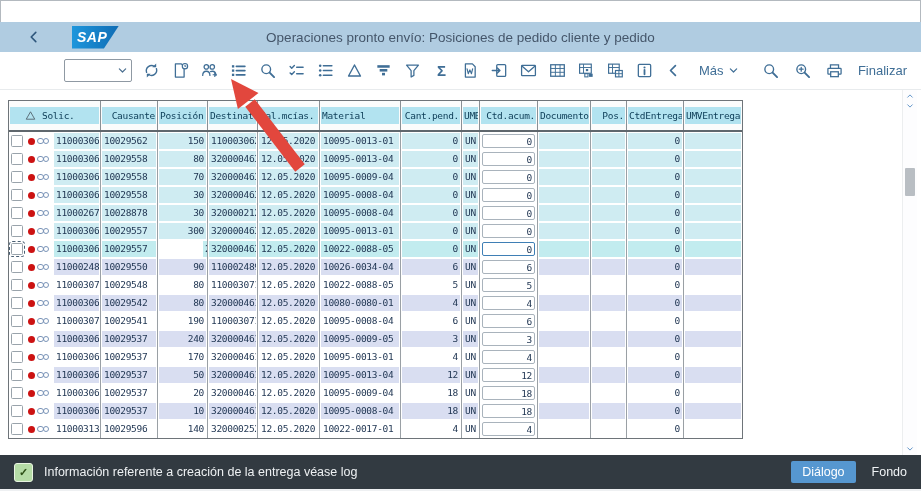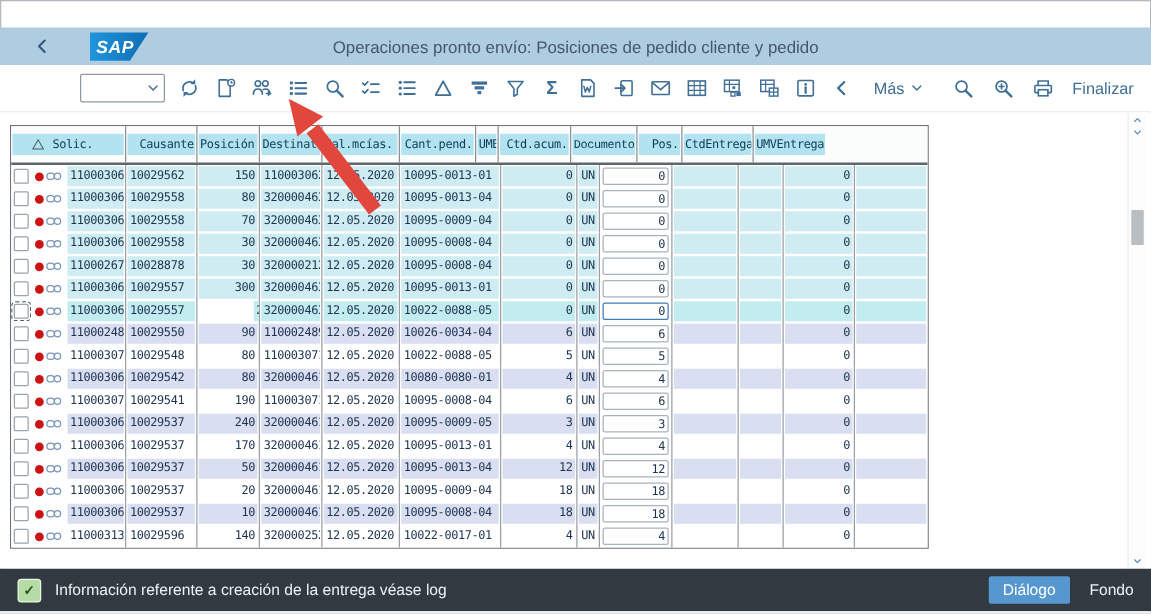--- a/index.html
+++ b/index.html
@@ -383,36 +383,41 @@
           <div class="hcell" style="width: 50px;">
             <span class="hchip" style="text-align: left;">
               <span class="lbl" style="text-align: left;">Destinat.</span>
             </span>
           </div>
           <div class="hcell" style="width: 62px;">
             <span class="hchip" style="text-align: left;">
               <span class="lbl" style="text-align: left;">Sal.mcías.</span>
             </span>
           </div>
+          <div class="hcell" style="width: 81px;">
+            <span class="hchip" style="text-align: left;">
+              <span class="lbl" style="text-align: left;">Material</span>
+            </span>
+          </div>
           <div class="hcell" style="width: 61px;">
             <span class="hchip" style="text-align: right;">
               <span class="lbl" style="text-align: right;">Cant.pend.</span>
             </span>
           </div>
           <div class="hcell" style="width: 18px;">
             <span class="hchip" style="text-align: left;">
               <span class="lbl" style="text-align: left;">UMB</span>
             </span>
           </div>
           <div class="hcell" style="width: 58px;">
             <span class="hchip" style="text-align: right;">
               <span class="lbl" style="text-align: right;">Ctd.acum.</span>
             </span>
           </div>
-          <div class="hcell" style="width: 53px; font-family: Liberation Mono, monospace;">
+          <div class="hcell" style="width: 53px;">
             <span class="hchip" style="text-align: left;">
               <span class="lbl" style="text-align: left;">Documento</span>
             </span>
           </div>
           <div class="hcell" style="width: 36px;">
             <span class="hchip" style="text-align: right;">
               <span class="lbl" style="text-align: right;">Pos.</span>
             </span>
           </div>
           <div class="hcell" style="width: 57px;">

